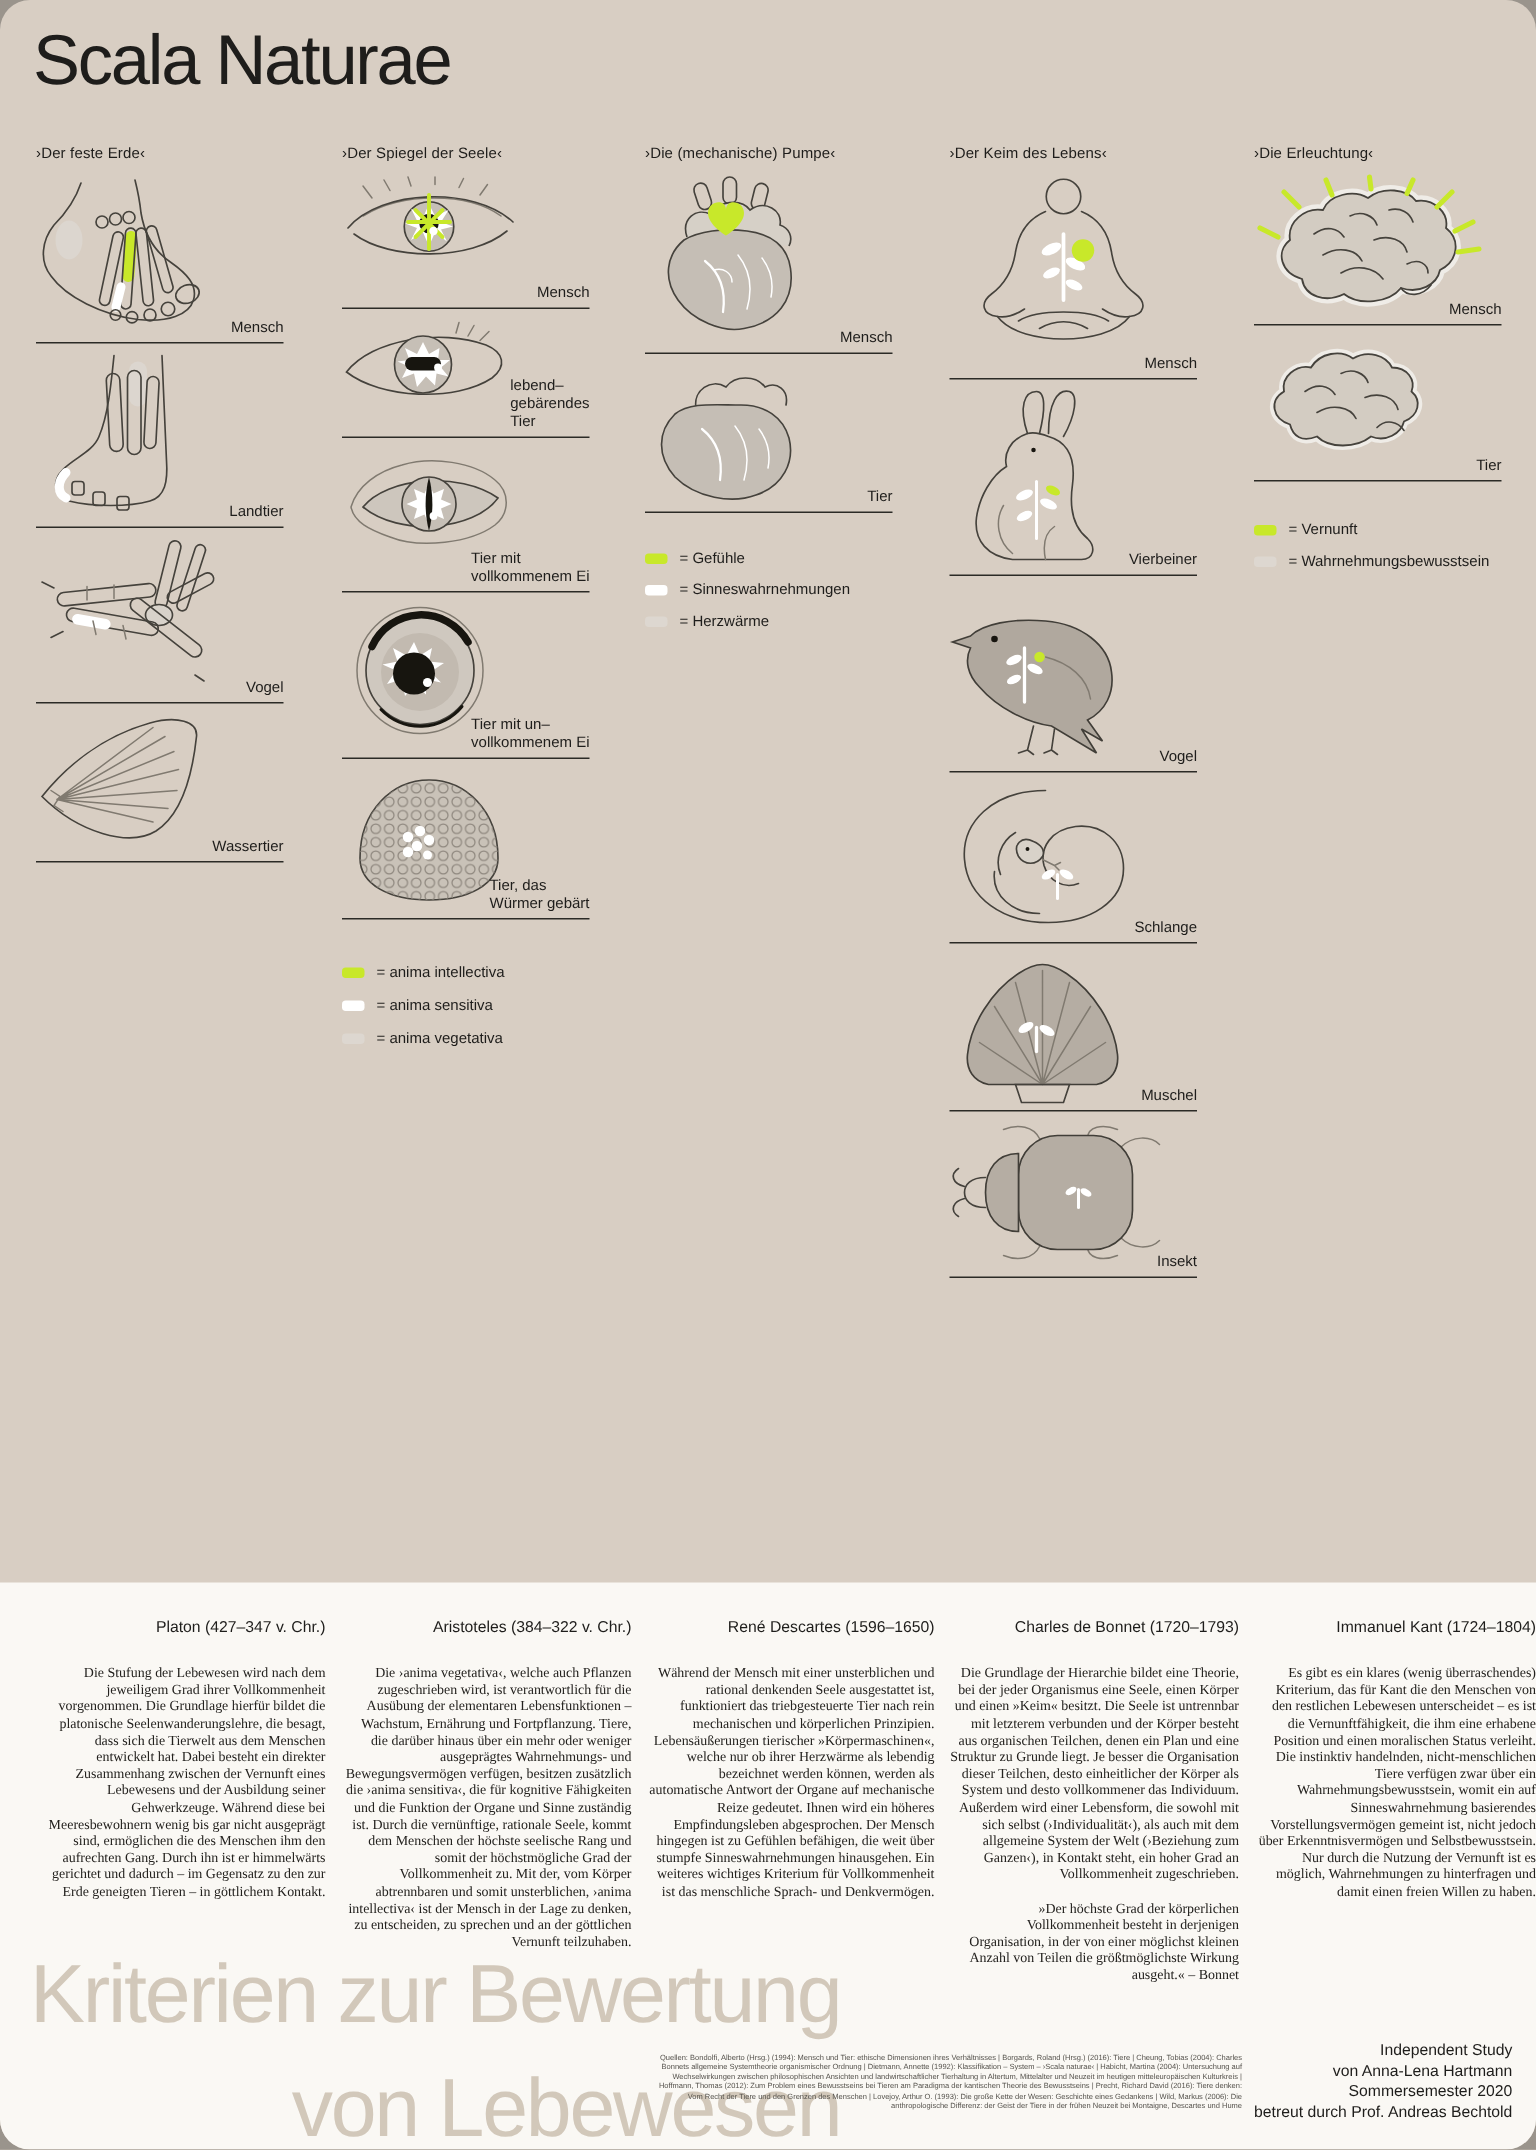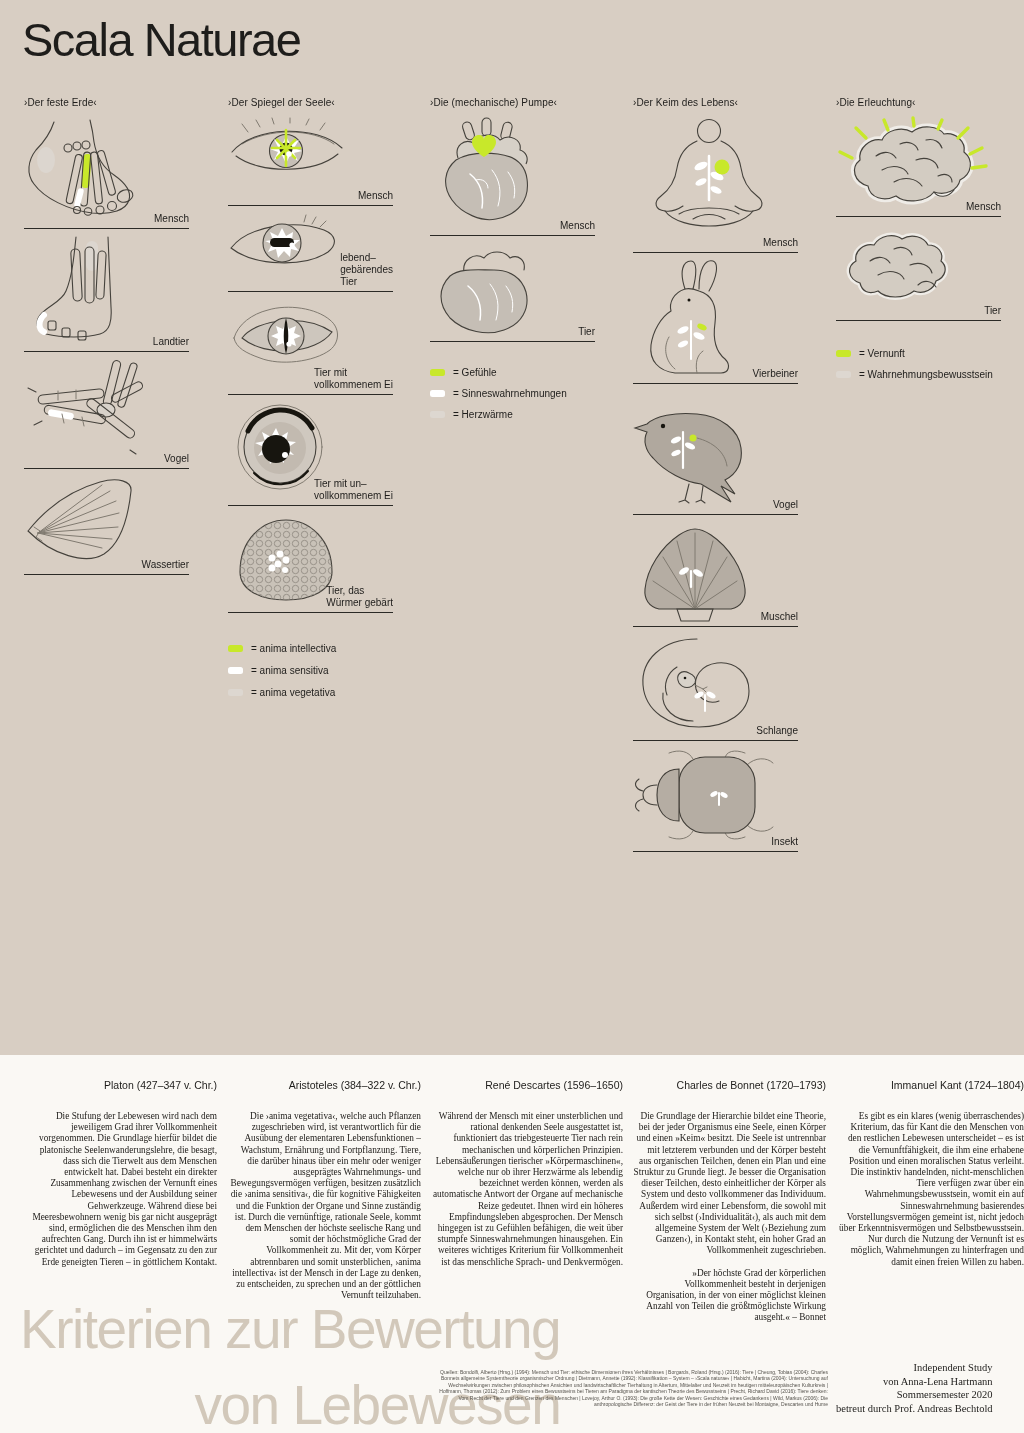--- a/index.html
+++ b/index.html
@@ -1,35 +1,35 @@
 <!DOCTYPE html>
 <html><head>
 <meta charset="utf-8">
 <style>
   html,body{margin:0;padding:0;background:#9a948c;}
   .poster{position:relative;width:1024px;height:1433px;background:#d8cec3;overflow:hidden;
-    font-family:"Liberation Sans",sans-serif;color:#1e1d1b;}
+    font-family:"Liberation Sans",sans-serif;color:#1e1d1b;border-radius:20px;}
   .poster-title{position:absolute;left:22px;top:12px;font-size:47px;font-weight:400;letter-spacing:-1.5px;margin:0;}
   .col{position:absolute;top:96px;width:165px;}
   .col-header{font-size:10px;line-height:14px;height:14px;letter-spacing:.1px;}
   .fig{position:relative;border-bottom:1px solid #2b2a26;}
   .fig svg{position:absolute;left:0;top:6px;}
   .fig figcaption{position:absolute;right:0;bottom:3px;font-size:10px;line-height:12px;text-align:left;white-space:pre-line;}
   .legend-row{display:flex;align-items:center;gap:8px;font-size:10px;}
   .sw{width:15px;height:7px;border-radius:2.5px;flex:0 0 auto;}
   .sw.green{background:#c8e82a}.sw.white{background:#ffffff}.sw.gray{background:#ddd7d0}
   .bottom{position:absolute;left:0;top:1055px;width:1024px;height:378px;background:#faf8f4;text-align:right;}
   .phil{position:absolute;top:24px;width:193px;}
   .phil h3{font-size:10.5px;font-weight:400;margin:0 0 20px 0;}
   .phil p{font-family:"Liberation Serif","DejaVu Serif",serif;font-size:9.3px;line-height:11.2px;margin:0;color:#23211e;}
   .phil p.quote{margin-top:11px;}
   .big-title{position:absolute;left:20px;top:236px;font-size:55px;line-height:76px;letter-spacing:-1.5px;
     color:#d2c8ba;white-space:pre-line;}
   .sources{position:absolute;left:430px;top:314px;width:398px;font-size:5px;line-height:6.4px;color:#55524c;margin:0;}
-  .credits{position:absolute;left:836px;top:306px;font-size:10.5px;line-height:13.5px;white-space:pre-line;font-family:Liberation Serif, serif;}
+  .credits{position:absolute;left:836px;top:306px;font-size:10.5px;line-height:13.5px;white-space:pre-line;}
   svg .ln{stroke:#45423c;stroke-width:1.1;fill:none;stroke-linecap:round;}
   svg .ln2{stroke:#807a70;stroke-width:1;fill:none;stroke-linecap:round;}
   svg .wln{stroke:#ffffff;fill:none;stroke-linecap:round;}
 </style>
 </head>
 <body>
 
 <div class="poster">
   <h1 class="poster-title">Scala Naturae</h1>
 
@@ -261,44 +261,44 @@
         <path class="ln2" d="M64 48 C80 52 92 62 94 76"></path>
         <path class="ln" stroke-width="1.5" d="M56 94 L52 110 M70 96 L68 110 M52 110 L46 112 M52 110 L56 113 M68 110 L63 112 M68 110 L72 113"></path>
         <path class="wln" stroke-width="2.2" d="M50 42 L50 78"></path>
         <ellipse cx="43" cy="50" rx="5.5" ry="2.8" fill="#ffffff" transform="rotate(-25 43 50)"></ellipse>
         <ellipse cx="57" cy="56" rx="5.5" ry="2.8" fill="#ffffff" transform="rotate(25 57 56)"></ellipse>
         <ellipse cx="43" cy="63" rx="5" ry="2.6" fill="#ffffff" transform="rotate(-25 43 63)"></ellipse>
         <circle cx="60" cy="48" r="3.5" fill="#c8e82a"></circle>
       </svg>
       <figcaption>Vogel</figcaption>
     </figure>
-    <figure class="fig" style="height:111px;margin:0">
-      <svg width="125" height="102" viewBox="0 0 125 102">
-        <path d="M62 8 C66 8 72 10 78 14 C96 26 110 48 112 68 C113 78 108 86 98 88 L26 88 C16 86 11 78 12 68 C14 48 28 26 46 14 C52 10 58 8 62 8 Z" fill="#b5ada3" stroke="#413e38" stroke-width="1.1"></path>
-        <path class="ln2" stroke="#948d83" d="M62 88 L20 60 M62 88 L30 36 M62 88 L44 20 M62 88 L62 12 M62 88 L80 20 M62 88 L94 36 M62 88 L104 60"></path>
-        <path class="ln" d="M44 88 L80 88 L76 100 L48 100 Z"></path>
-        <path class="wln" stroke-width="2.2" d="M58 66 L58 50"></path>
-        <ellipse cx="51" cy="50" rx="5.5" ry="2.8" fill="#ffffff" transform="rotate(-30 51 50)"></ellipse>
-        <ellipse cx="65" cy="52" rx="5.5" ry="2.8" fill="#ffffff" transform="rotate(30 65 52)"></ellipse>
-      </svg>
-      <figcaption>Muschel</figcaption>
-    </figure>
     <figure class="fig" style="height:113px;margin:0">
       <svg width="135" height="100" viewBox="0 0 135 100">
         <path class="ln" d="M64 6 C28 6 8 28 10 52 C12 78 36 94 66 94 C94 94 116 80 116 58 C116 40 102 28 84 30 C68 32 60 44 63 56 C66 66 76 72 86 68"></path>
         <path class="ln" d="M30 60 C28 76 42 88 60 88 M44 34 C34 40 30 52 34 62"></path>
         <path d="M56 40 C48 36 42 42 46 50 C50 56 58 56 62 50 C64 46 61 42 56 40 Z" fill="#d8d2c9" stroke="#45423c" stroke-width="1.1"></path>
         <circle cx="52" cy="45" r="1.3" fill="#17150f"></circle>
         <path class="ln2" d="M62 52 L70 56 M70 56 L74 54 M70 56 L73 59"></path>
         <path class="wln" stroke-width="2" d="M72 78 L72 62"></path>
         <ellipse cx="66" cy="62" rx="5" ry="2.6" fill="#ffffff" transform="rotate(-30 66 62)"></ellipse>
         <ellipse cx="78" cy="62" rx="5" ry="2.6" fill="#ffffff" transform="rotate(30 78 62)"></ellipse>
       </svg>
       <figcaption>Schlange</figcaption>
     </figure>
+    <figure class="fig" style="height:111px;margin:0">
+      <svg width="125" height="102" viewBox="0 0 125 102">
+        <path d="M62 8 C66 8 72 10 78 14 C96 26 110 48 112 68 C113 78 108 86 98 88 L26 88 C16 86 11 78 12 68 C14 48 28 26 46 14 C52 10 58 8 62 8 Z" fill="#b5ada3" stroke="#413e38" stroke-width="1.1"></path>
+        <path class="ln2" stroke="#948d83" d="M62 88 L20 60 M62 88 L30 36 M62 88 L44 20 M62 88 L62 12 M62 88 L80 20 M62 88 L94 36 M62 88 L104 60"></path>
+        <path class="ln" d="M44 88 L80 88 L76 100 L48 100 Z"></path>
+        <path class="wln" stroke-width="2.2" d="M58 66 L58 50"></path>
+        <ellipse cx="51" cy="50" rx="5.5" ry="2.8" fill="#ffffff" transform="rotate(-30 51 50)"></ellipse>
+        <ellipse cx="65" cy="52" rx="5.5" ry="2.8" fill="#ffffff" transform="rotate(30 65 52)"></ellipse>
+      </svg>
+      <figcaption>Muschel</figcaption>
+    </figure>
     <figure class="fig" style="height:110px;margin:0">
       <svg width="150" height="96" viewBox="0 0 150 96">
         <path class="ln2" stroke-width="1.2" d="M60 12 C56 4 46 2 36 6 M92 12 C92 4 102 2 112 6 M114 18 C122 10 134 10 140 16 M60 84 C56 92 46 94 36 90 M92 84 C92 92 102 94 112 90 M114 78 C122 86 134 86 140 80"></path>
         <rect x="46" y="10" width="76" height="76" rx="26" fill="#b5ada3" stroke="#413e38" stroke-width="1.1"></rect>
         <path d="M46 22 C32 22 24 32 24 48 C24 64 32 74 46 74 Z" fill="#b5ada3" stroke="#413e38" stroke-width="1.1"></path>
         <path class="ln" d="M24 38 C14 38 10 43 10 48 C10 53 14 58 24 58"></path>
         <path class="ln" stroke-width="1.5" d="M10 44 C2 42 0 36 6 32 M10 52 C2 54 0 60 6 64"></path>
         <path class="wln" stroke-width="2" d="M86 58 L86 46"></path>
         <ellipse cx="81" cy="47" rx="4" ry="2.2" fill="#ffffff" transform="rotate(-30 81 47)"></ellipse>
         <ellipse cx="91" cy="48" rx="4" ry="2.2" fill="#ffffff" transform="rotate(30 91 48)"></ellipse>

